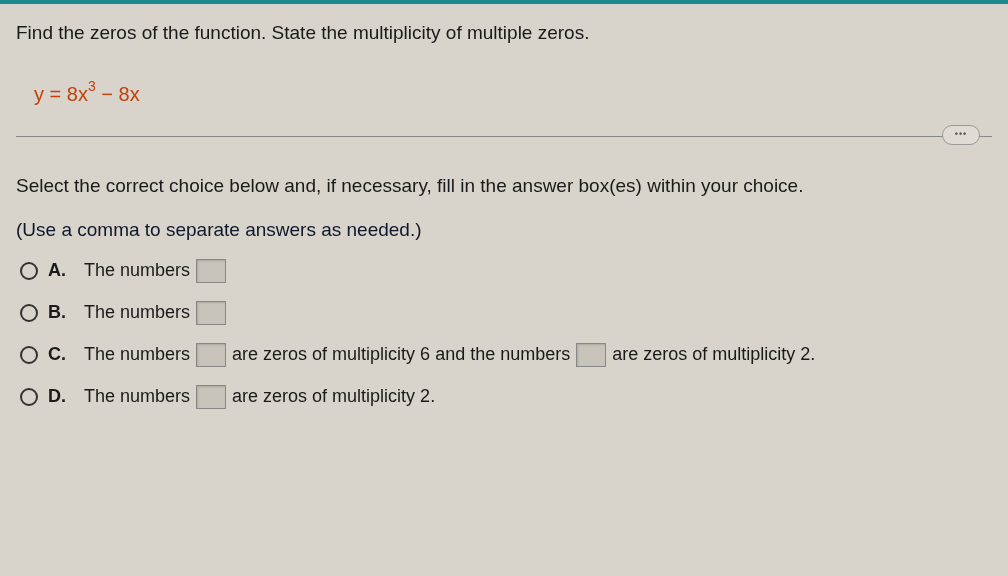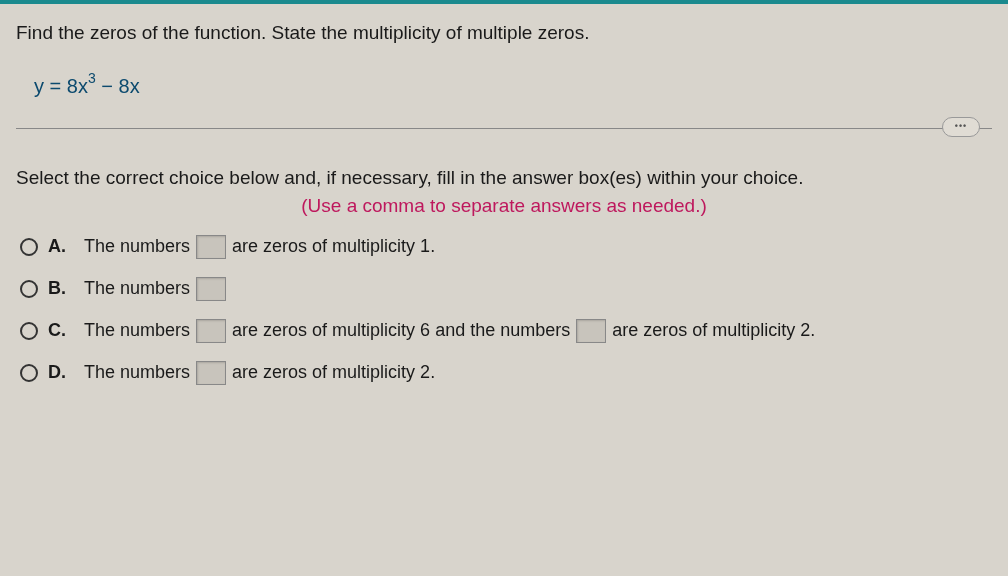--- a/index.html
+++ b/index.html
@@ -19,26 +19,26 @@
       height: 4px;
       background: #1a8a8e;
       width: 100%;
     }
     .content {
       padding: 18px 16px 20px 16px;
     }
     .question-text {
       font-size: 19px;
       color: #1a1a1a;
-      margin-bottom: 28px;
+      margin-bottom: 36px;
       font-weight: 400;
     }
     .equation {
       font-size: 20px;
-      color: #0c4a6e;
+      color: #c2410c;
       margin-left: 18px;
       margin-bottom: 30px;
       font-family: Arial, sans-serif;
     }
     .equation .sup {
       font-size: 14px;
       vertical-align: super;
       position: relative;
       top: -2px;
     }
@@ -69,27 +69,26 @@
     .more-dots {
       font-size: 9px;
       letter-spacing: 1px;
       color: #555;
       line-height: 1;
       font-weight: bold;
     }
     .instruction {
       font-size: 19px;
       color: #1a1a1a;
-      margin-bottom: 6px;
+      margin-bottom: 22px;
     }
     .hint {
       font-size: 19px;
-      color: #be185d;
+      color: #0f172a;
       margin-bottom: 18px;
-      text-align: center;
     }
     .options {
       display: flex;
       flex-direction: column;
       gap: 18px;
       margin-left: 4px;
     }
     .option {
       display: flex;
       align-items: center;
@@ -154,21 +153,20 @@
   <div class="hint">(Use a comma to separate answers as needed.)</div>
 
   <div class="options">
 
     <div class="option">
       <div class="radio"></div>
       <span class="option-label">A.</span>
       <span class="option-text">
         <span>The numbers</span>
         <span class="answer-box"></span>
-        <span>are zeros of multiplicity 1.</span>
       </span>
     </div>
 
     <div class="option">
       <div class="radio"></div>
       <span class="option-label">B.</span>
       <span class="option-text">
         <span>The numbers</span>
         <span class="answer-box"></span>
       </span>

